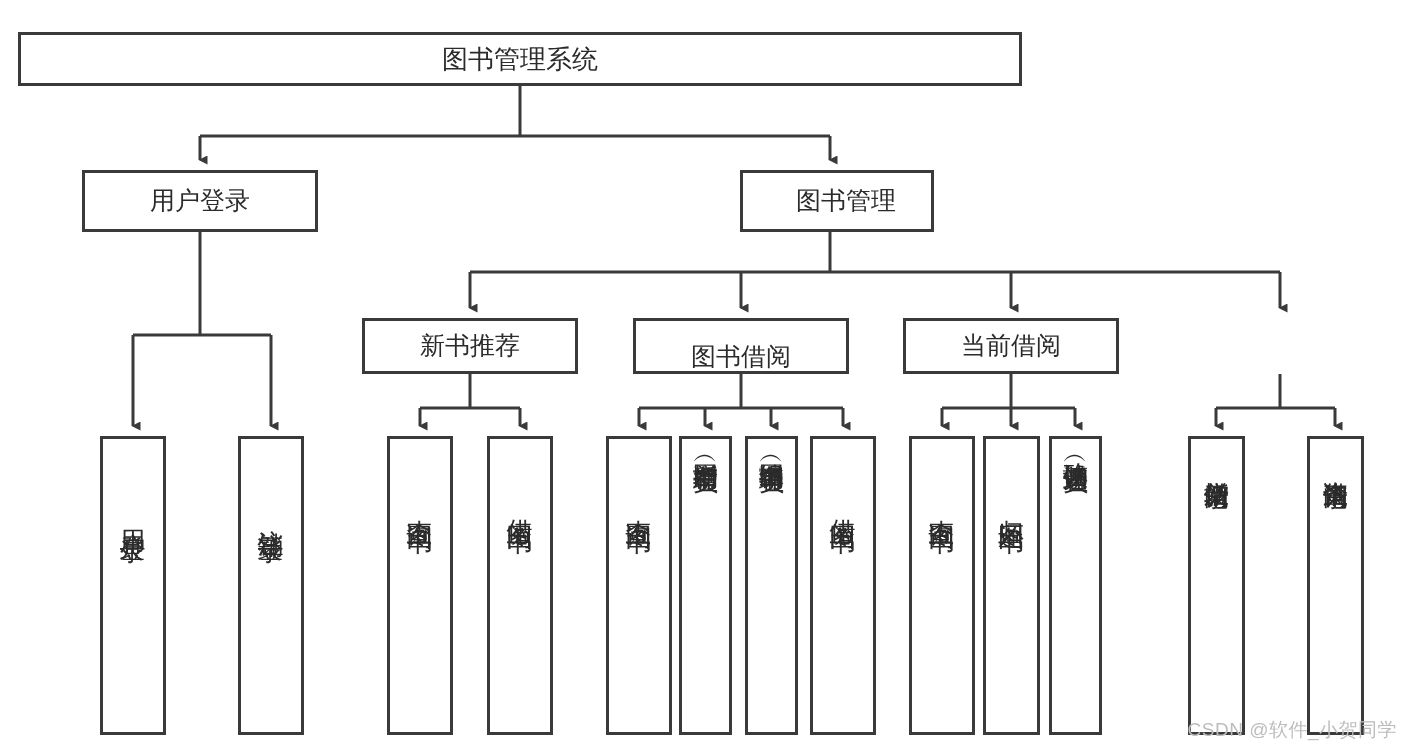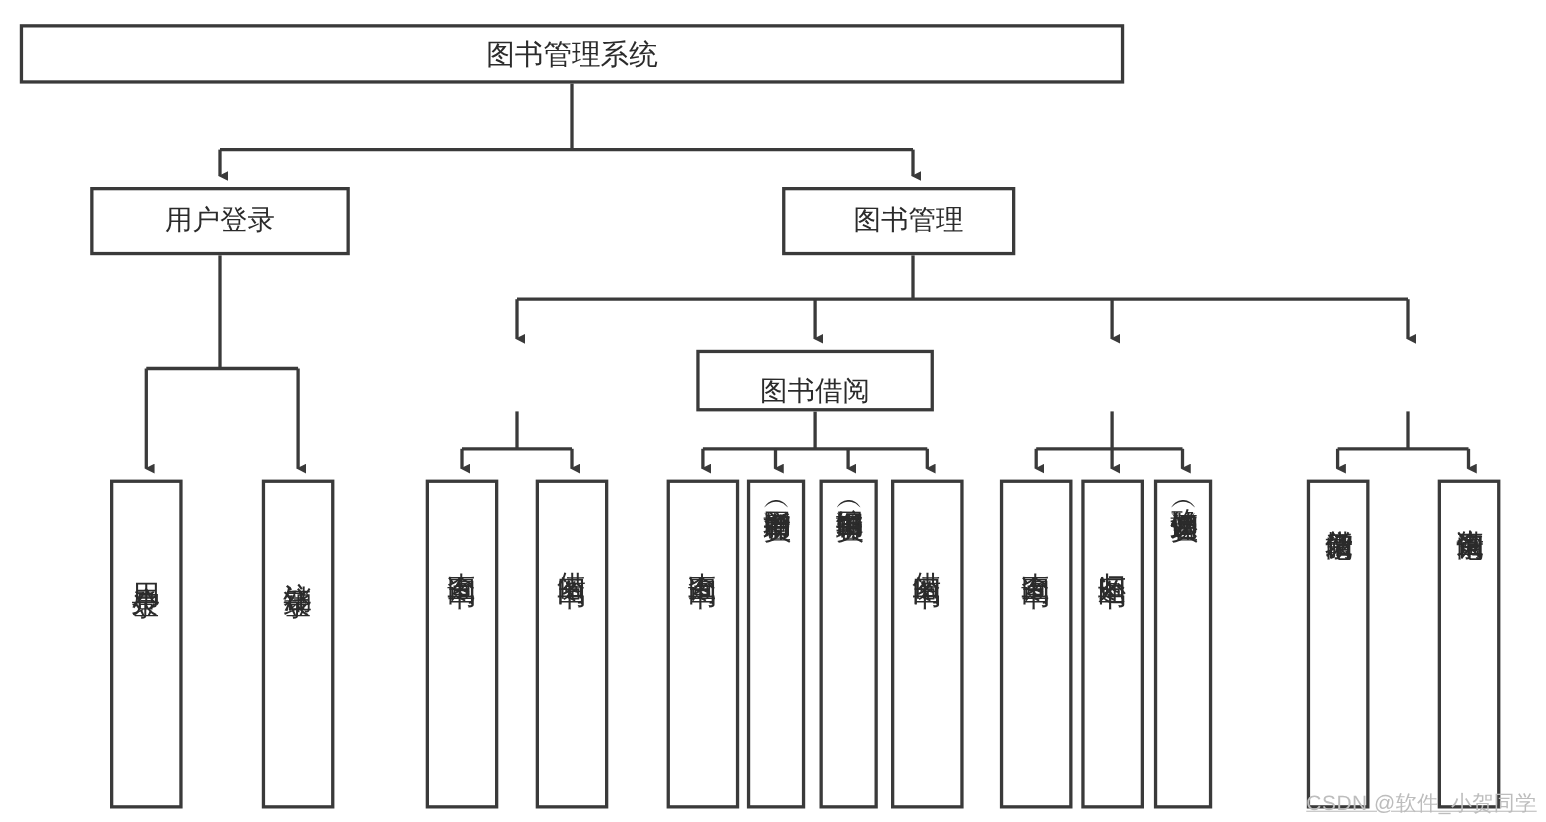--- a/index.html
+++ b/index.html
@@ -64,21 +64,20 @@
     font-size: 26px;
   }
   .watermark {
     position: absolute;
     right: 8px;
     bottom: 4px;
     font-size: 19px;
     color: #bdbdbd;
     letter-spacing: 0.5px;
     white-space: nowrap;
-    text-decoration: underline;
   }
 </style>
 </head>
 <body>
 
 <div id="canvas">
 
   <svg class="edges" viewBox="0 0 1405 747">
     <defs>
       <marker id="arrow" viewBox="0 0 12 12" refX="6" refY="10" markerWidth="9" markerHeight="9" orient="auto-start-reverse" markerUnits="userSpaceOnUse">
@@ -122,34 +121,40 @@
       <path d="M 1011 408 L 1011 426" marker-end="url(#arrow)"></path>
       <path d="M 1075 408 L 1075 426" marker-end="url(#arrow)"></path>
 
       <path d="M 1280 374 L 1280 408"></path>
       <path d="M 1216 408 L 1335 408"></path>
       <path d="M 1216 408 L 1216 426" marker-end="url(#arrow)"></path>
       <path d="M 1335 408 L 1335 426" marker-end="url(#arrow)"></path>
     </g>
   </svg>
 
-  <div class="node horiz root" style="left:18px; top:22px; width:1004px; height:54px;">
+  <div class="node horiz root" style="left:18px; top:32px; width:1004px; height:54px;">
     <span class="label">图书管理系统</span>
   </div>
 
   <div class="node horiz" style="left:82px; top:170px; width:236px; height:62px;">
     <span class="label">用户登录</span>
   </div>
-  <div class="node horiz" style="left:711px; top:170px; width:212px; height:62px;padding-left:18px;">
+  <div class="node horiz" style="left:740px; top:170px; width:194px; height:62px;padding-left:18px;">
     <span class="label">图书管理</span>
   </div>
 
+  <div class="node horiz" style="left:362px; top:318px; width:216px; height:56px;">
+    <span class="label">新书推荐</span>
+  </div>
   <div class="node horiz" style="left:633px; top:318px; width:216px; height:56px;align-items:flex-end;">
     <span class="label">图书借阅</span>
   </div>
+  <div class="node horiz" style="left:903px; top:318px; width:216px; height:56px;">
+    <span class="label">当前借阅</span>
+  </div>
 
   <div class="node vert" style="left:100px; top:436px; width:66px; height:299px; padding-top:70px;">
     <span class="label">用户登录</span>
   </div>
   <div class="node vert" style="left:238px; top:436px; width:66px; height:299px; padding-top:70px;">
     <span class="label">注销登录</span>
   </div>
 
   <div class="node vert" style="left:387px; top:436px; width:66px; height:299px; padding-top:60px;">
     <span class="label">查询图书</span>

